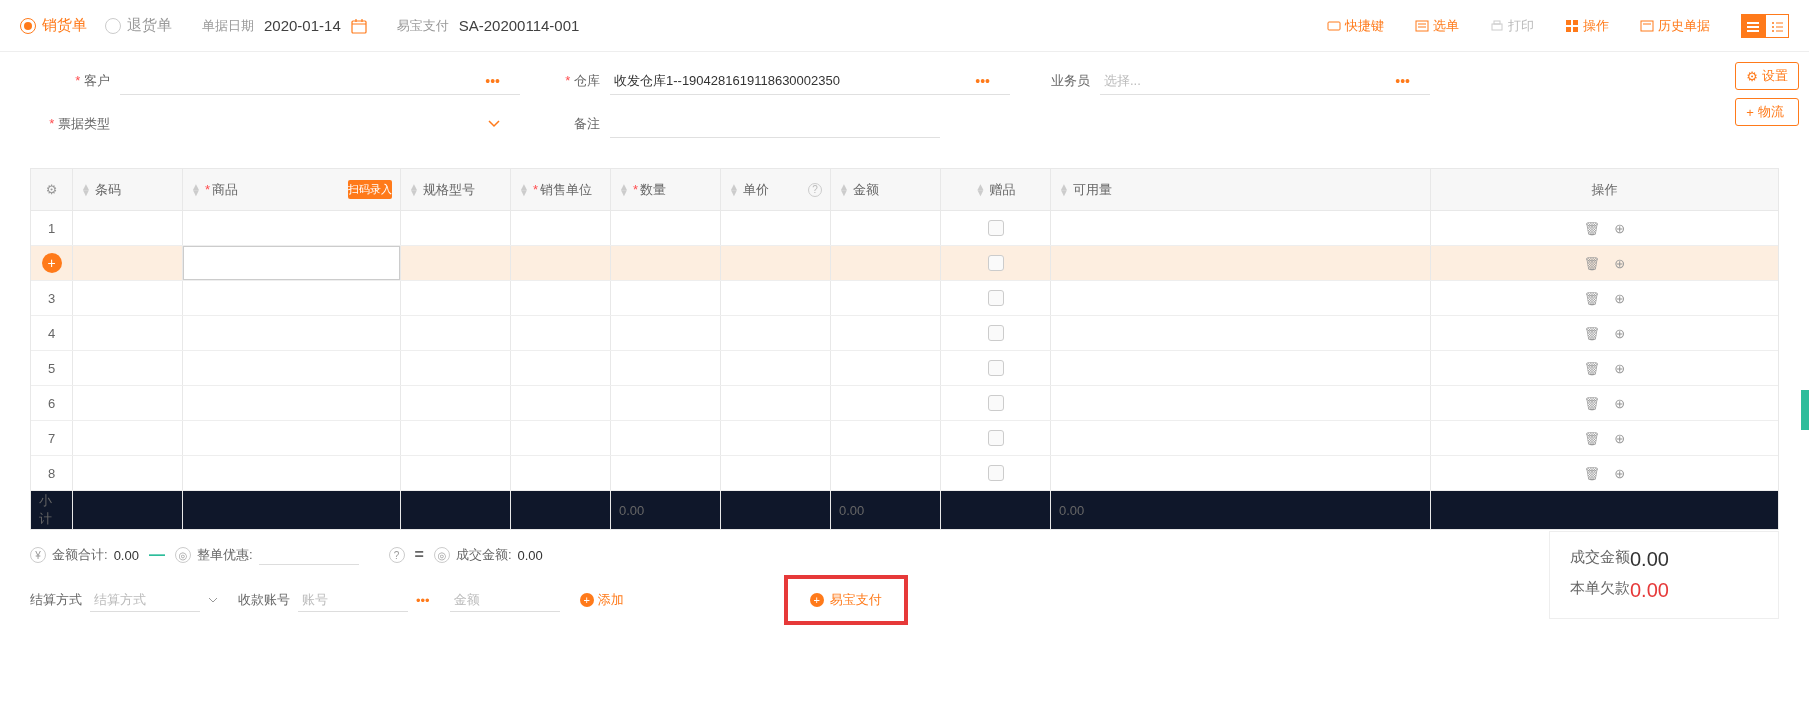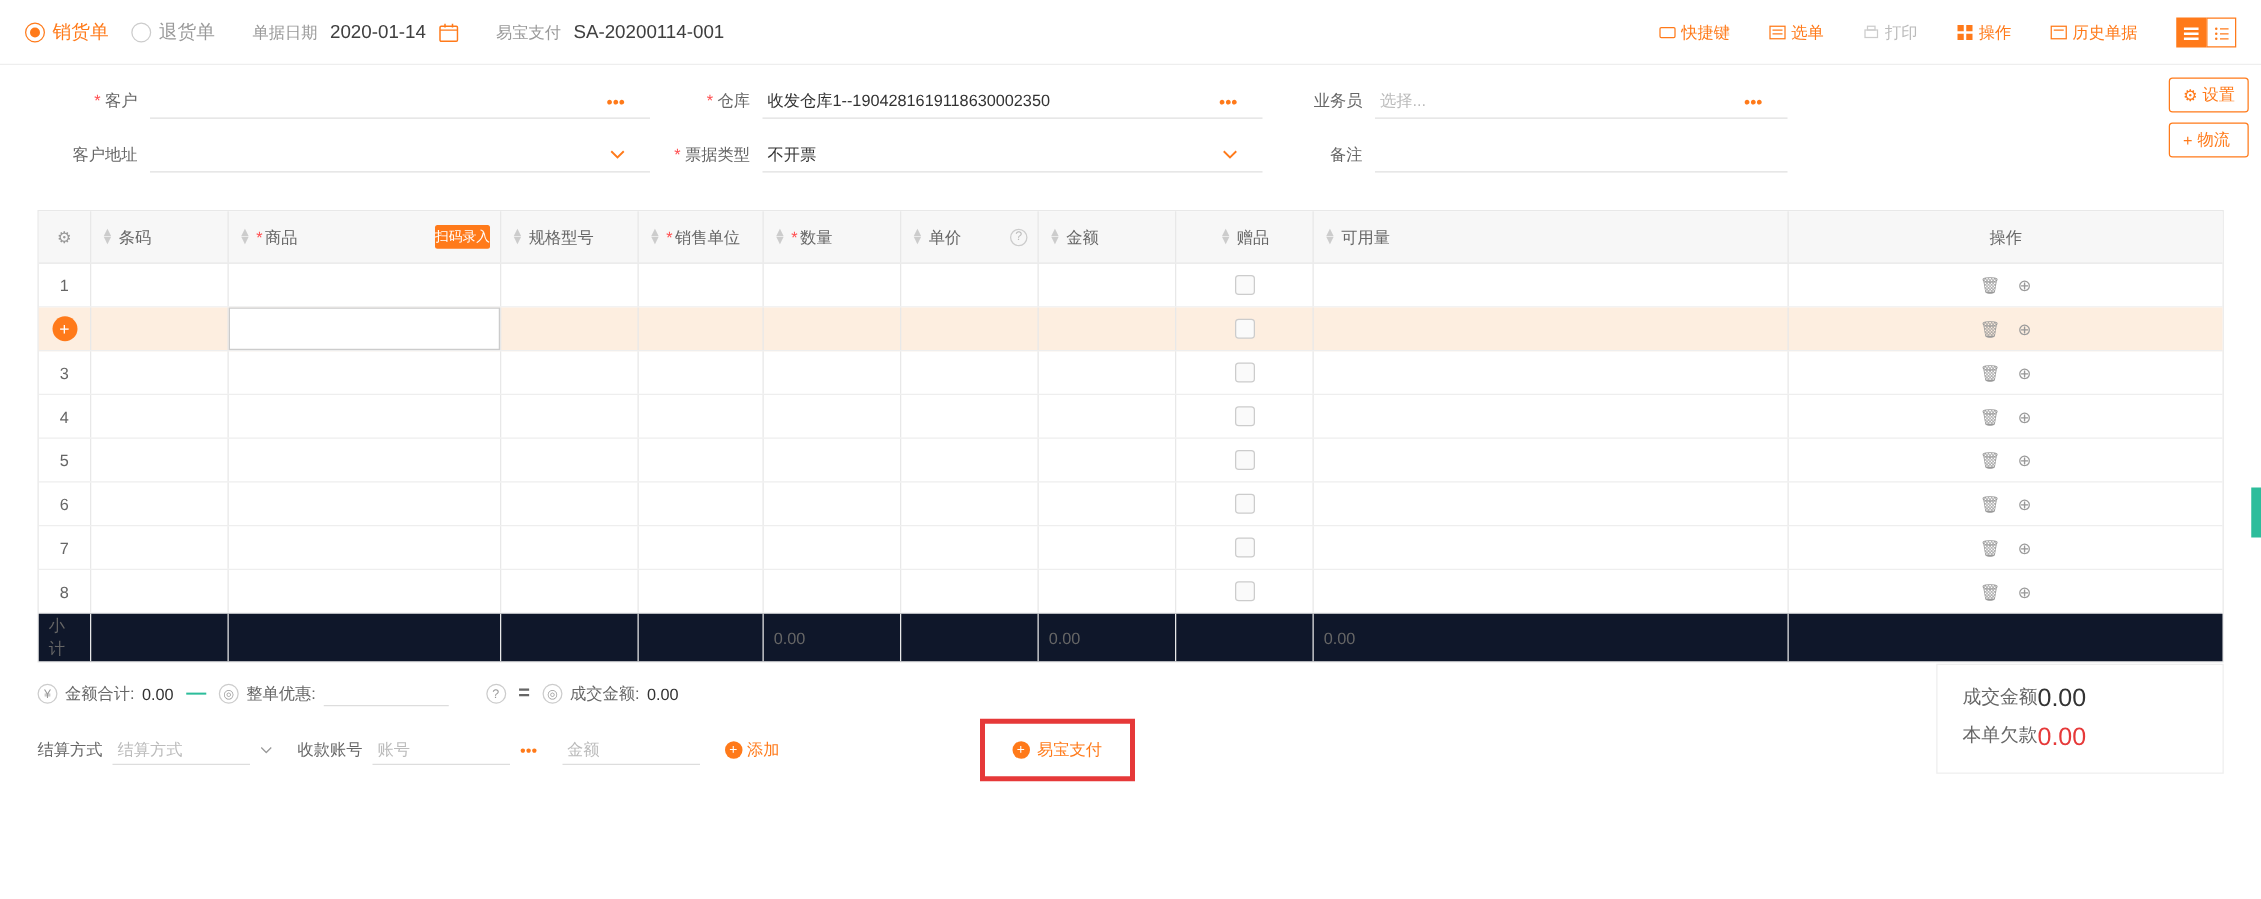--- a/index.html
+++ b/index.html
@@ -216,32 +216,22 @@
         <input class="form-input" value="收发仓库1--1904281619118630002350" style="">
         <span class="input-icon">•••</span>
       </div>
       <div class="form-group g3">
         <label class="form-label">业务员</label>
         <input class="form-input" placeholder="选择..." style="">
         <span class="input-icon">•••</span>
       </div>
     </div>
     <div class="form-row">
-      <div class="form-group g1">
-        <label class="form-label">客户地址</label>
-        <input class="form-input" style="">
-        <span class="chevron-down">
-            <svg width="12" height="8">
-              <path d="M1 1 L6 6 L11 1" fill="none" stroke="#ff7a1a" stroke-width="1.5"></path>
-            </svg>
-          </span>
-      </div>
       <div class="form-group g2">
         <label class="form-label required">票据类型</label>
-        <input class="form-input" value="不开票" style="">
         <span class="chevron-down">
             <svg width="12" height="8">
               <path d="M1 1 L6 6 L11 1" fill="none" stroke="#ff7a1a" stroke-width="1.5"></path>
             </svg>
           </span>
       </div>
       <div class="form-group g3">
         <label class="form-label">备注</label>
         <input class="form-input" style="">
       </div>

